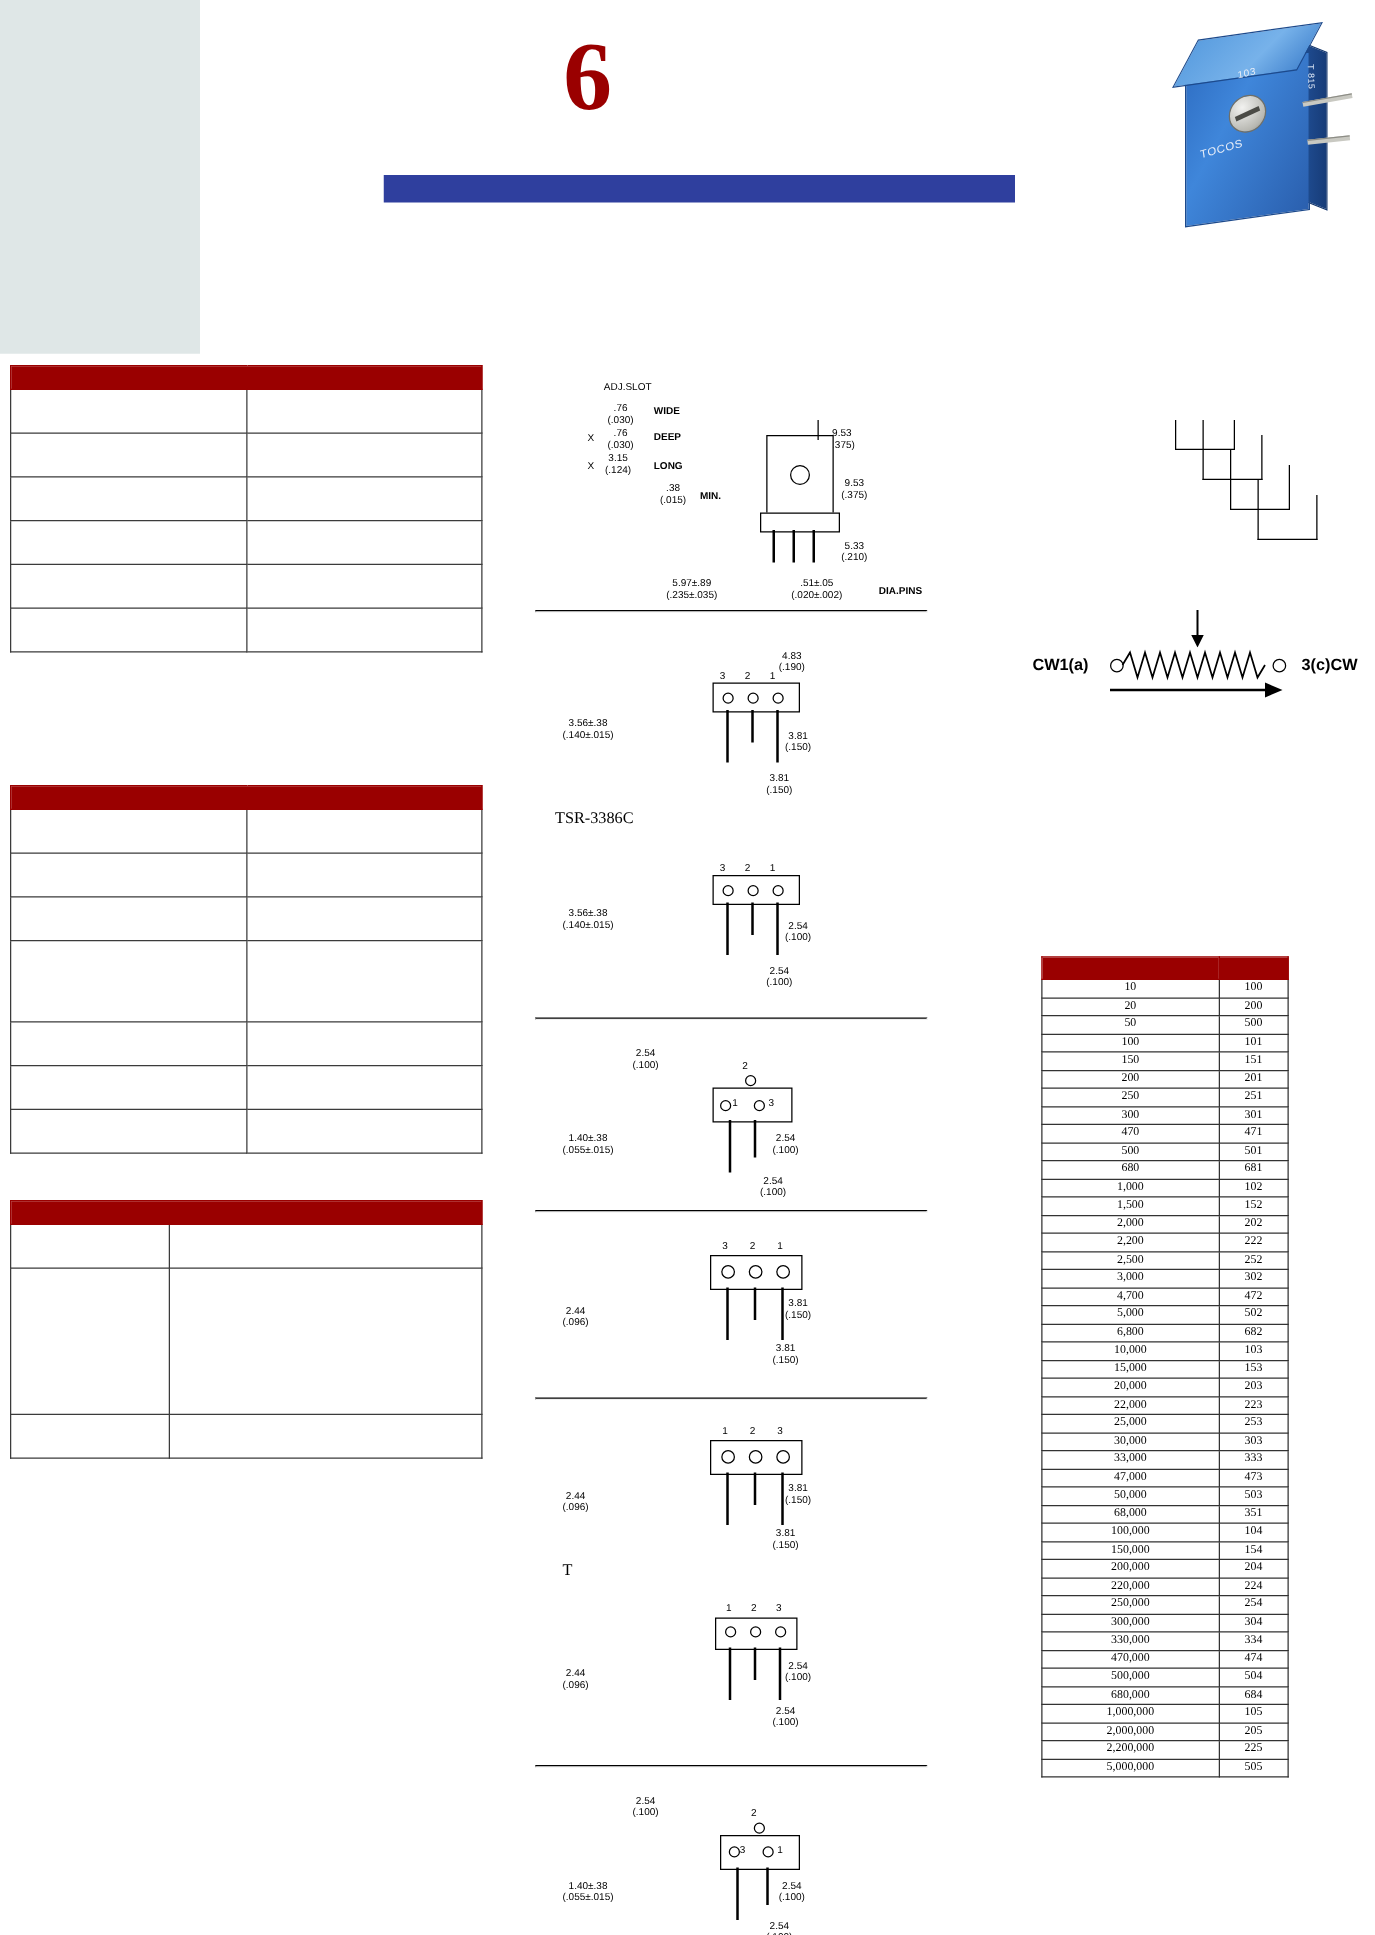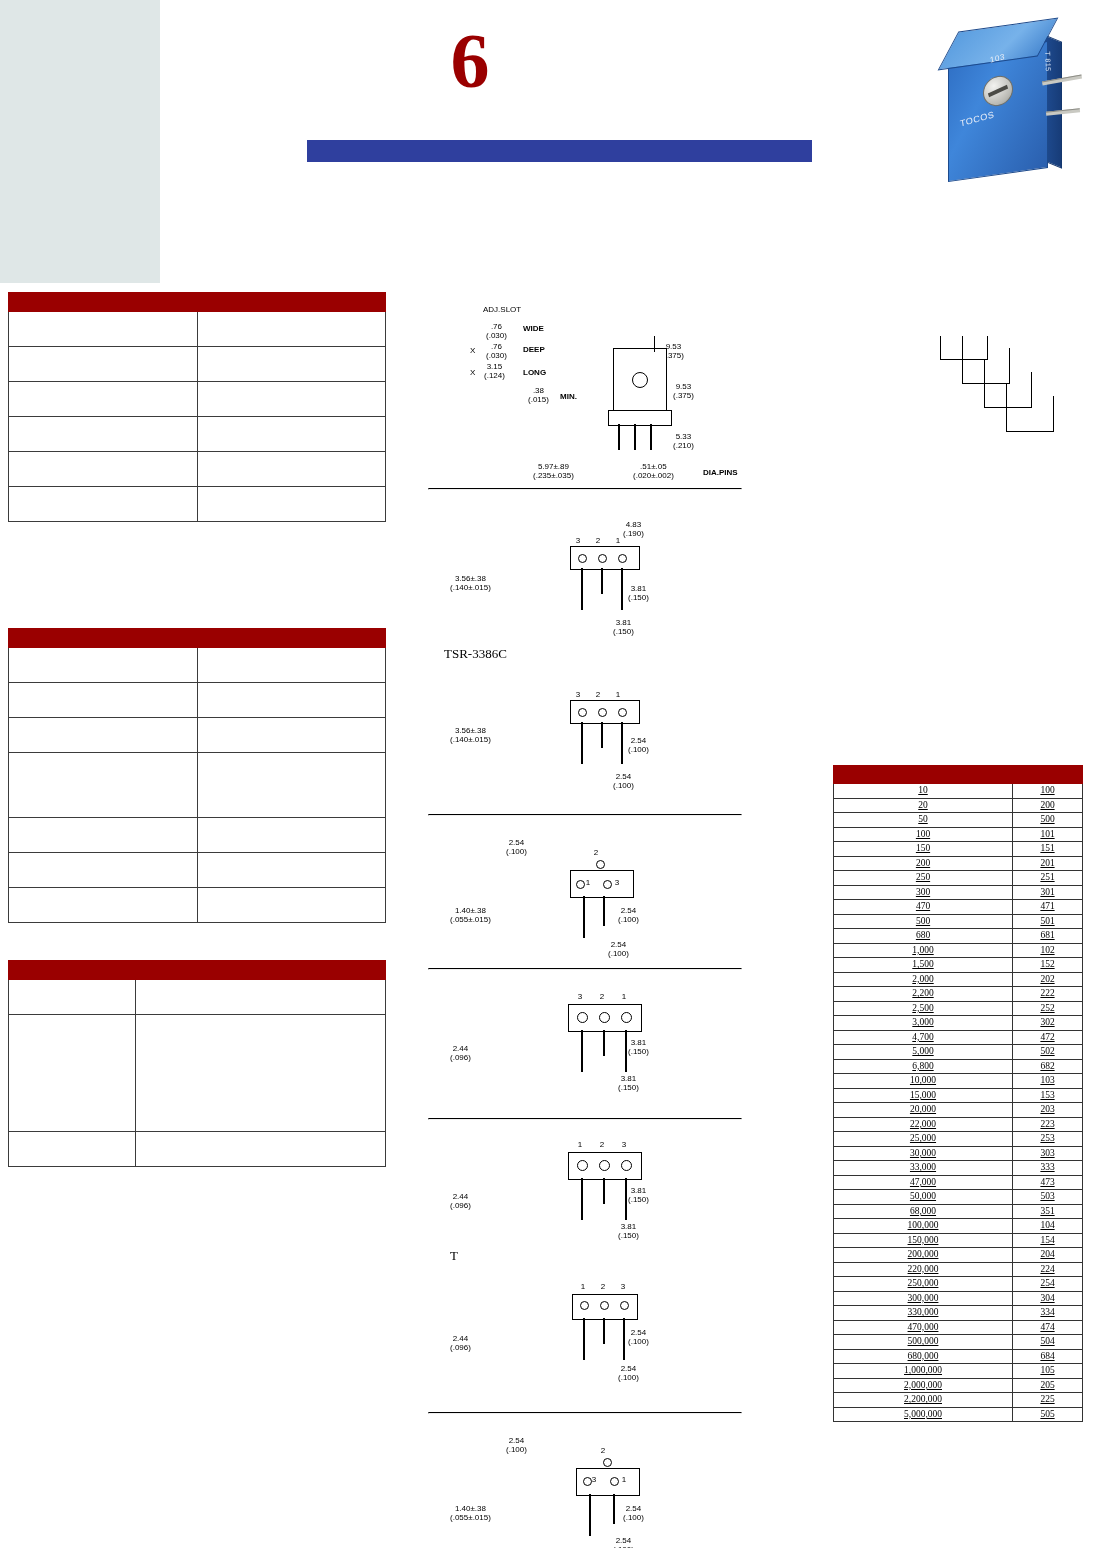--- a/index.html
+++ b/index.html
@@ -210,24 +210,23 @@
   .sch-term {
     position: absolute;
     width: 9px; height: 9px;
     border: 1.5px solid #000;
     border-radius: 50%;
   }
   
   .res-table {
     position: absolute;
     left: 833px; top: 765px;
-    width: 250px;
+    width: 198px;
     border-collapse: collapse;
     font-size: 9.5px;
-    text-decoration: underline;
   }
   .res-table td {
     border: 1px solid #333;
     text-align: center;
     height: 13.5px;
     padding: 0;
     line-height: 13px;
   }
   .res-table .hdr td {
     background: #9a0000;
@@ -537,20 +536,37 @@
     <div class="l" style="left:22px;top:47px;width:48px;height:1px"></div>
     <div class="l" style="left:69px;top:12px;width:1px;height:36px"></div>
     <div class="l" style="left:44px;top:24px;width:1px;height:48px"></div>
     <div class="l" style="left:44px;top:71px;width:48px;height:1px"></div>
     <div class="l" style="left:91px;top:36px;width:1px;height:36px"></div>
     <div class="l" style="left:66px;top:48px;width:1px;height:48px"></div>
     <div class="l" style="left:66px;top:95px;width:48px;height:1px"></div>
     <div class="l" style="left:113px;top:60px;width:1px;height:36px"></div>
   </div>
 
+  <div class="schematic">
+    <div style="position:absolute;left:0;top:24px">CW1(a)</div>
+    <div style="position:absolute;right:0;top:24px">3(c)CW</div>
+    <div class="sch-term" style="left:62px;top:27px"></div>
+    <div class="sch-term" style="left:192px;top:27px"></div>
+    <svg style="position:absolute;left:70px;top:14px" width="126" height="40">
+      <polyline points="2,18 8,8 14,28 20,8 26,28 32,8 38,28 44,8 50,28 56,8 62,28 68,8 74,28 80,8 86,28 92,8 98,28 104,8 110,28 116,18" fill="none" stroke="#000" stroke-width="1.4"></polyline>
+    </svg>
+    <svg style="position:absolute;left:122px;top:-12px" width="20" height="30">
+      <line x1="10" y1="0" x2="10" y2="24" stroke="#000" stroke-width="1.6"></line>
+      <polygon points="10,30 5,20 15,20" fill="#000"></polygon>
+    </svg>
+    <svg style="position:absolute;left:62px;top:44px" width="140" height="20">
+      <line x1="0" y1="8" x2="126" y2="8" stroke="#000" stroke-width="2"></line>
+      <polygon points="138,8 124,2 124,14" fill="#000"></polygon>
+    </svg>
+  </div>
 
   <table class="res-table">
     <tbody>
         <tr class="hdr">
       <td></td>
       <td></td>
     </tr>
     </tbody>
       <tbody id="res-body">
         <tr>

